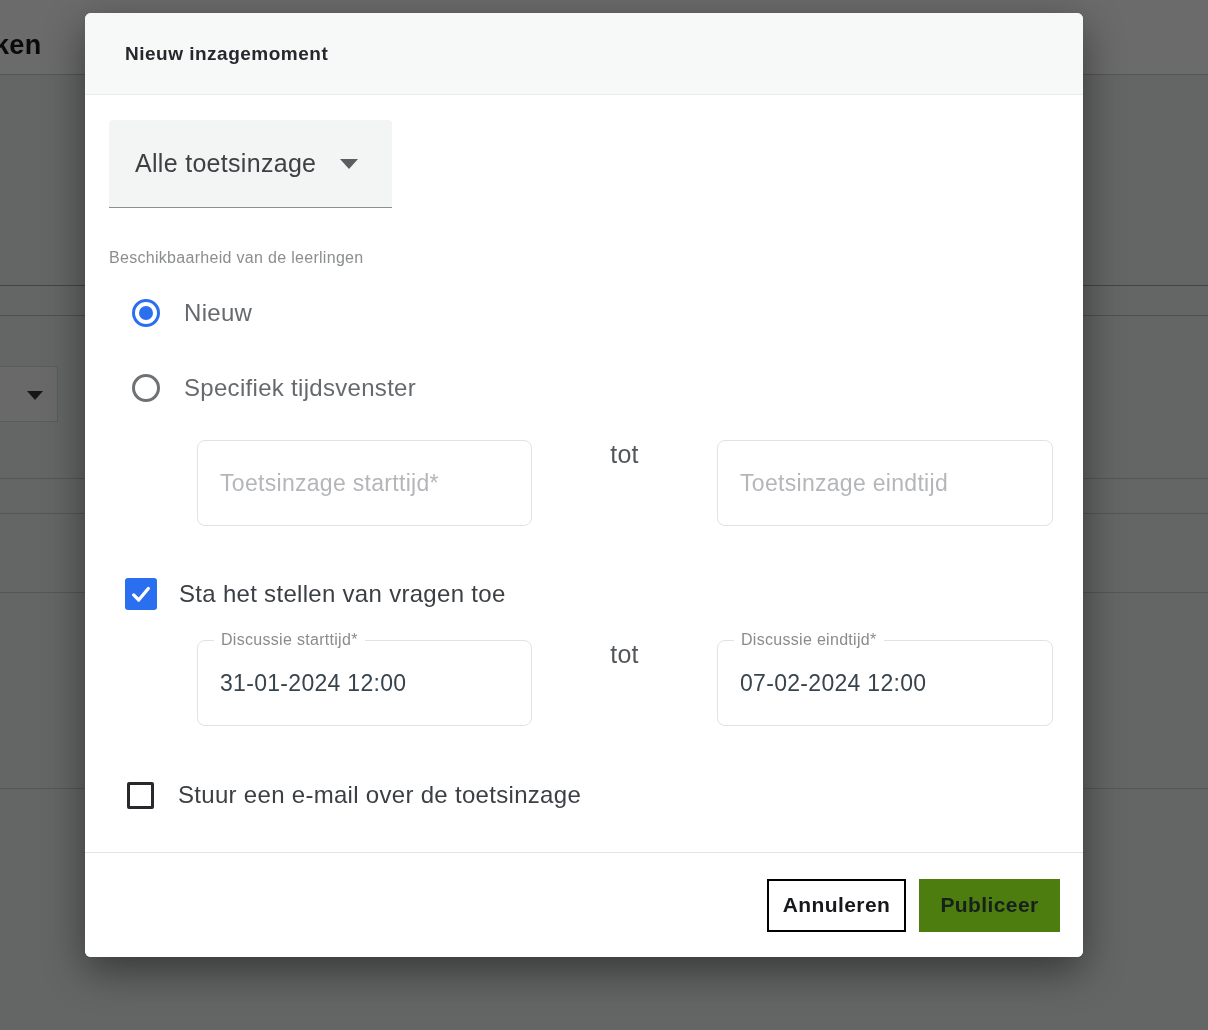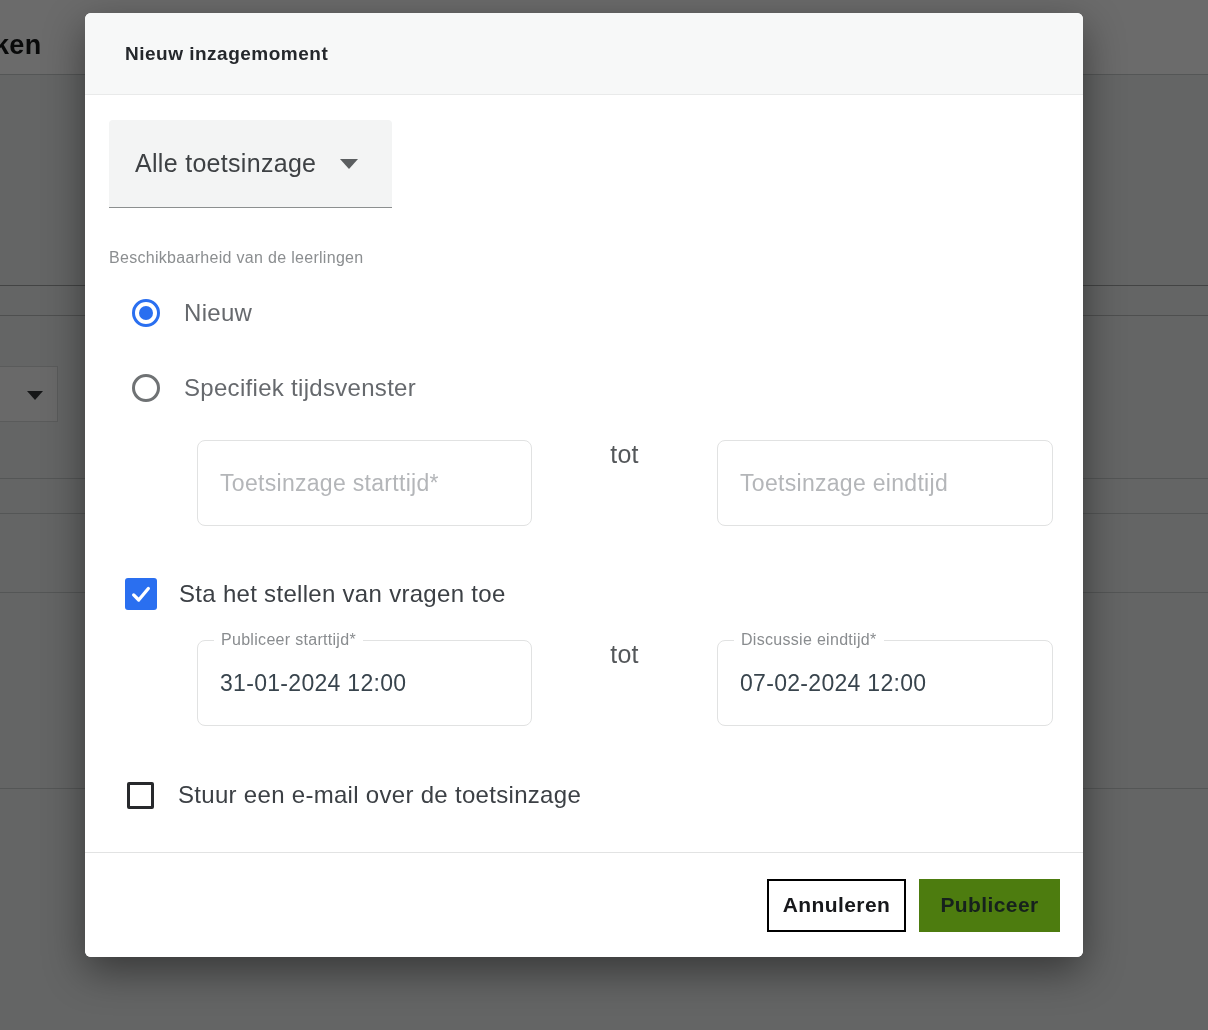--- a/index.html
+++ b/index.html
@@ -167,21 +167,21 @@
       <span class="checkbox-checked">
         <svg width="22" height="22" viewBox="0 0 24 24">
           <polyline points="4,13 9.5,18.5 20,6" fill="none" stroke="#ffffff" stroke-width="3.6" stroke-linecap="round" stroke-linejoin="round"></polyline>
         </svg>
       </span>
       <span class="check-label">Sta het stellen van vragen toe</span>
     </div>
 
     <div class="field-row discussion-row">
       <div class="text-field start">
-        <span class="float-label">Publiceer starttijd*</span>
+        <span class="float-label">Discussie starttijd*</span>
         <input type="text" value="31-01-2024 12:00" style="">
       </div>
       <span class="tot-sep">tot</span>
       <div class="text-field end">
         <span class="float-label">Discussie eindtijd*</span>
         <input type="text" value="07-02-2024 12:00" style="">
       </div>
     </div>
 
     <div class="check-row email">

